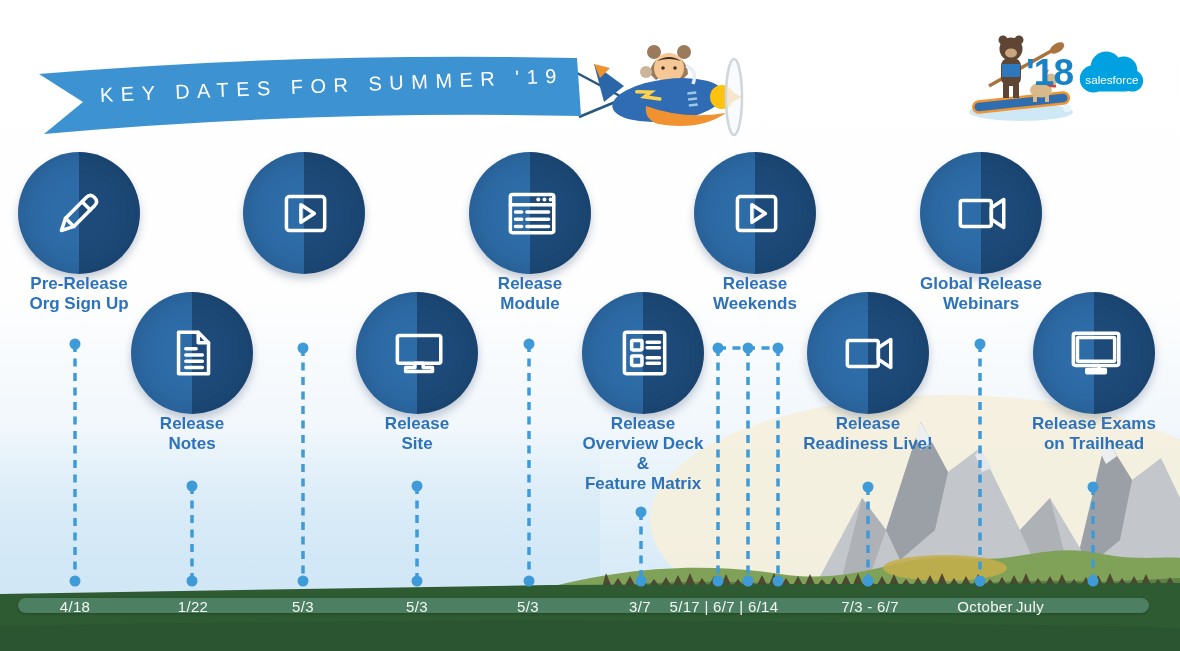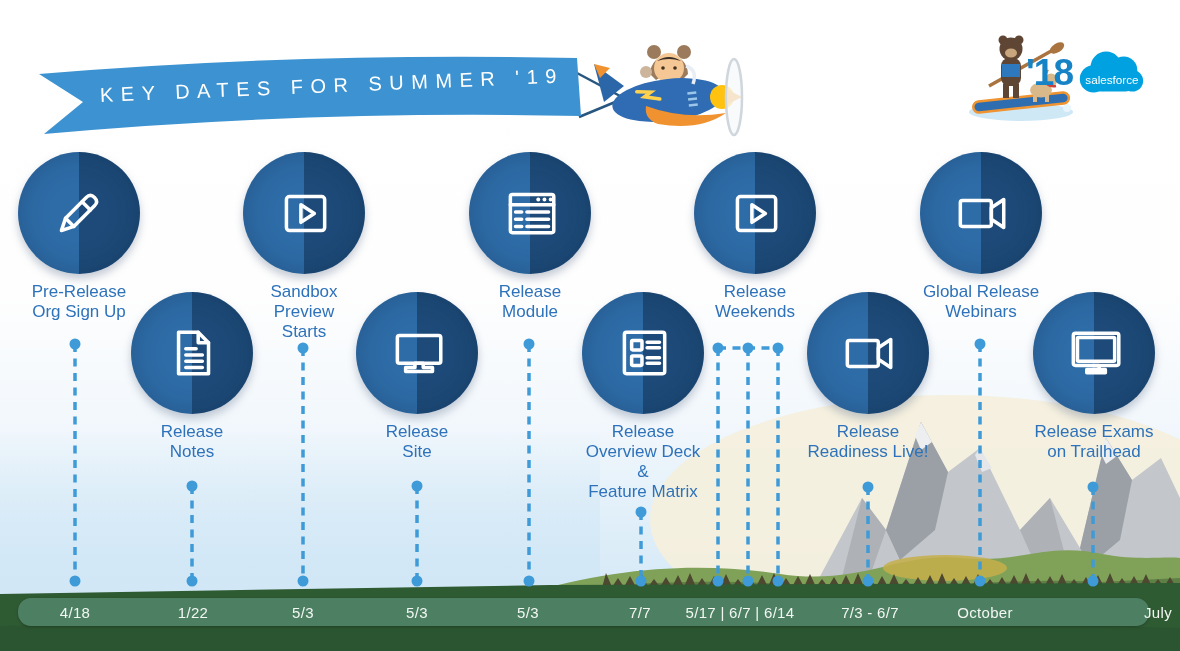--- a/index.html
+++ b/index.html
@@ -5,33 +5,33 @@
   html,body{margin:0;padding:0;}
   #stage{position:relative;width:1180px;height:651px;overflow:hidden;
     font-family:"Liberation Sans",sans-serif;
     background:linear-gradient(180deg,#ffffff 0%,#fefefe 45%,#f1f7fc 66%,#e0eff9 80%,#d5e9f7 92%);}
   
   #landscape{position:absolute;left:480px;top:380px;width:700px;height:215px;z-index:1;}
   #skytint{position:absolute;left:0;top:430px;width:600px;height:170px;z-index:0;
     background:linear-gradient(180deg,rgba(214,234,247,0) 0%,rgba(209,231,246,.9) 85%);}
   #ground{position:absolute;left:0;top:576px;width:1180px;height:75px;z-index:2;}
   
-  #datebar{position:absolute;left:18px;top:598px;width:1131px;height:28px;z-index:3;
+  #datebar{position:absolute;left:18px;top:598px;width:1131px;height:15px;z-index:3;
     background:#4d7f63;border-radius:13px;box-shadow:0 1px 3px rgba(0,0,0,.25);}
   #datebar .date{position:absolute;top:50%;transform:translate(-50%,-50%);
     color:#f2f7f2;font-size:15px;letter-spacing:.3px;white-space:nowrap;}
   
   #connsvg{position:absolute;left:0;top:0;width:1180px;height:651px;z-index:4;pointer-events:none;}
   
   .item{position:absolute;width:170px;display:flex;flex-direction:column;align-items:center;z-index:5;}
   .row-top{top:152px;} .row-bot{top:292px;}
   .circle{width:122px;height:122px;border-radius:50%;display:flex;align-items:center;justify-content:center;
     background:linear-gradient(90deg,#2e6ca7 0 50%,#1d4a78 50% 100%);
     box-shadow:0 5px 9px rgba(110,125,150,.40), inset 0 0 28px rgba(10,30,60,.25);}
-  .label{margin-top:8px;color:#2d72ba;font-weight:normal;font-size:17px;line-height:1.18;
+  .label{color:#2d72ba;font-weight:bold;font-size:17px;line-height:1.18;
     text-align:center;white-space:pre-line;}
   .icon{width:62px;height:62px;}
   .icon *{stroke:#ffffff;stroke-width:3.4;fill:none;stroke-linejoin:round;stroke-linecap:round;}
   .icon .fill{fill:#ffffff;stroke:none;}
   
   #banner{position:absolute;left:25px;top:48px;width:580px;height:100px;z-index:6;}
   #banner-text{position:absolute;left:100px;top:84px;width:470px;z-index:7;
     color:#ffffff;font-size:20px;letter-spacing:7.5px;white-space:nowrap;
     transform:rotate(-2.4deg);transform-origin:left center;}
   #plane{position:absolute;left:588px;top:26px;width:180px;height:142px;z-index:6;}
@@ -71,25 +71,25 @@
     <path d="M0,18 L550,9 L1180,7 L1180,75 L0,75 Z" fill="#2f5b33"></path>
     <path d="M0,50 Q590,38 1180,52 L1180,75 L0,75 Z" fill="#2b5530"></path>
   </svg>
 
   <div id="datebar">
     <span class="date" style="left:57px">4/18</span>
     <span class="date" style="left:175px">1/22</span>
     <span class="date" style="left:285px">5/3</span>
     <span class="date" style="left:399px">5/3</span>
     <span class="date" style="left:510px">5/3</span>
-    <span class="date" style="left:622px">7/7</span>
-    <span class="date" style="left:722px">5/17 | 6/7 | 6/14</span>
+    <span class="date" style="left:622px">3/7</span>
+    <span class="date" style="left:706px">5/17 | 6/7 | 6/14</span>
     <span class="date" style="left:852px">7/3 - 6/7</span>
     <span class="date" style="left:967px">October</span>
-    <span class="date" style="left:1140px">July</span>
+    <span class="date" style="left:1012px">July</span>
   </div>
 
   <svg id="connsvg" viewBox="0 0 1180 651">
       <line x1="75" y1="344" x2="75" y2="581" stroke="#3f9ad8" stroke-width="3.5" stroke-dasharray="8 6.5" fill="none"></line>
       <circle cx="75" cy="344" r="5.5" fill="#3f9ad8"></circle>
       <circle cx="75" cy="581" r="5.5" fill="#3f9ad8"></circle>
       <line x1="192" y1="486" x2="192" y2="581" stroke="#3f9ad8" stroke-width="3.5" stroke-dasharray="8 6.5" fill="none"></line>
       <circle cx="192" cy="486" r="5.5" fill="#3f9ad8"></circle>
       <circle cx="192" cy="581" r="5.5" fill="#3f9ad8"></circle>
       <line x1="303" y1="348" x2="303" y2="581" stroke="#3f9ad8" stroke-width="3.5" stroke-dasharray="8 6.5" fill="none"></line>
@@ -150,23 +150,20 @@
 Notes</div>
   </div>
 
   <div class="item row-top" style="left:219px">
     <div class="circle">
       <svg class="icon" viewBox="0 0 60 60">
         <rect x="13" y="14" width="37" height="33" rx="3"></rect>
         <path d="M27,22 L40,30.5 L27,39 Z"></path>
       </svg>
     </div>
-    <div class="label">Sandbox
-Preview
-Starts</div>
   </div>
 
   <div class="item row-bot" style="left:332px">
     <div class="circle">
       <svg class="icon" viewBox="0 0 60 60">
         <rect x="11" y="13" width="42" height="27" rx="2"></rect>
         <path d="M28,40 H36 V44 H45 V48 H19 V44 H28 Z"></path>
       </svg>
     </div>
     <div class="label">Release

